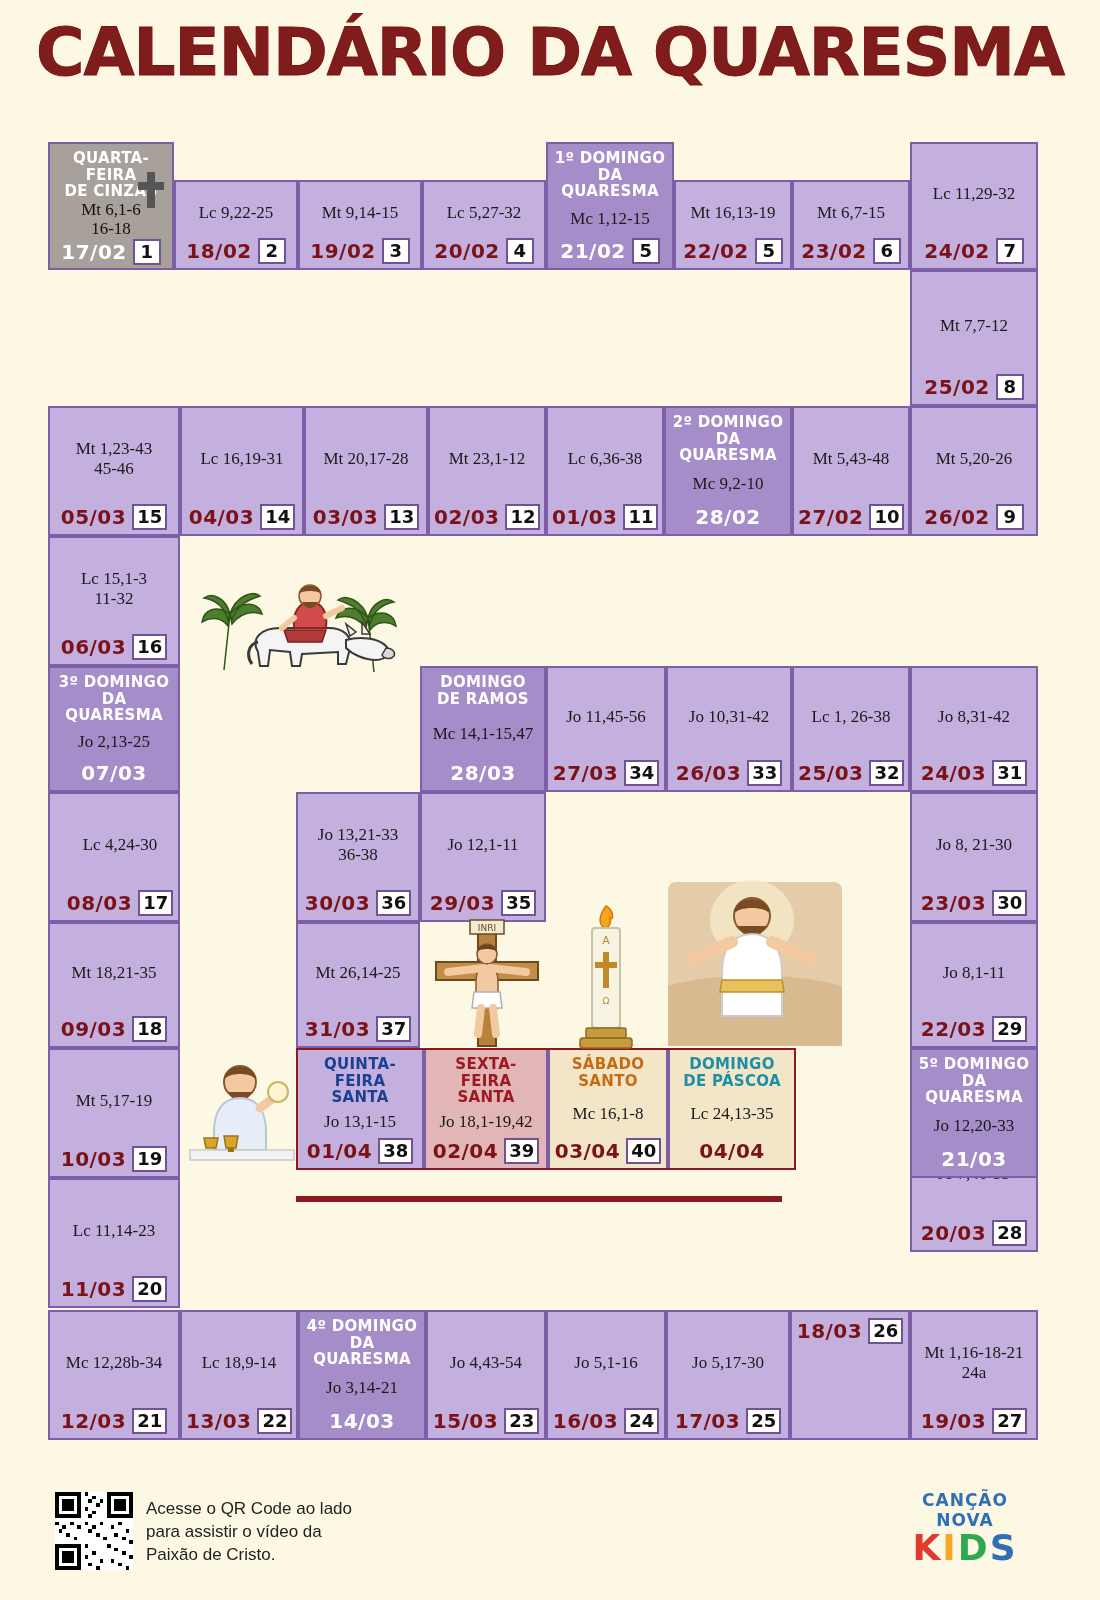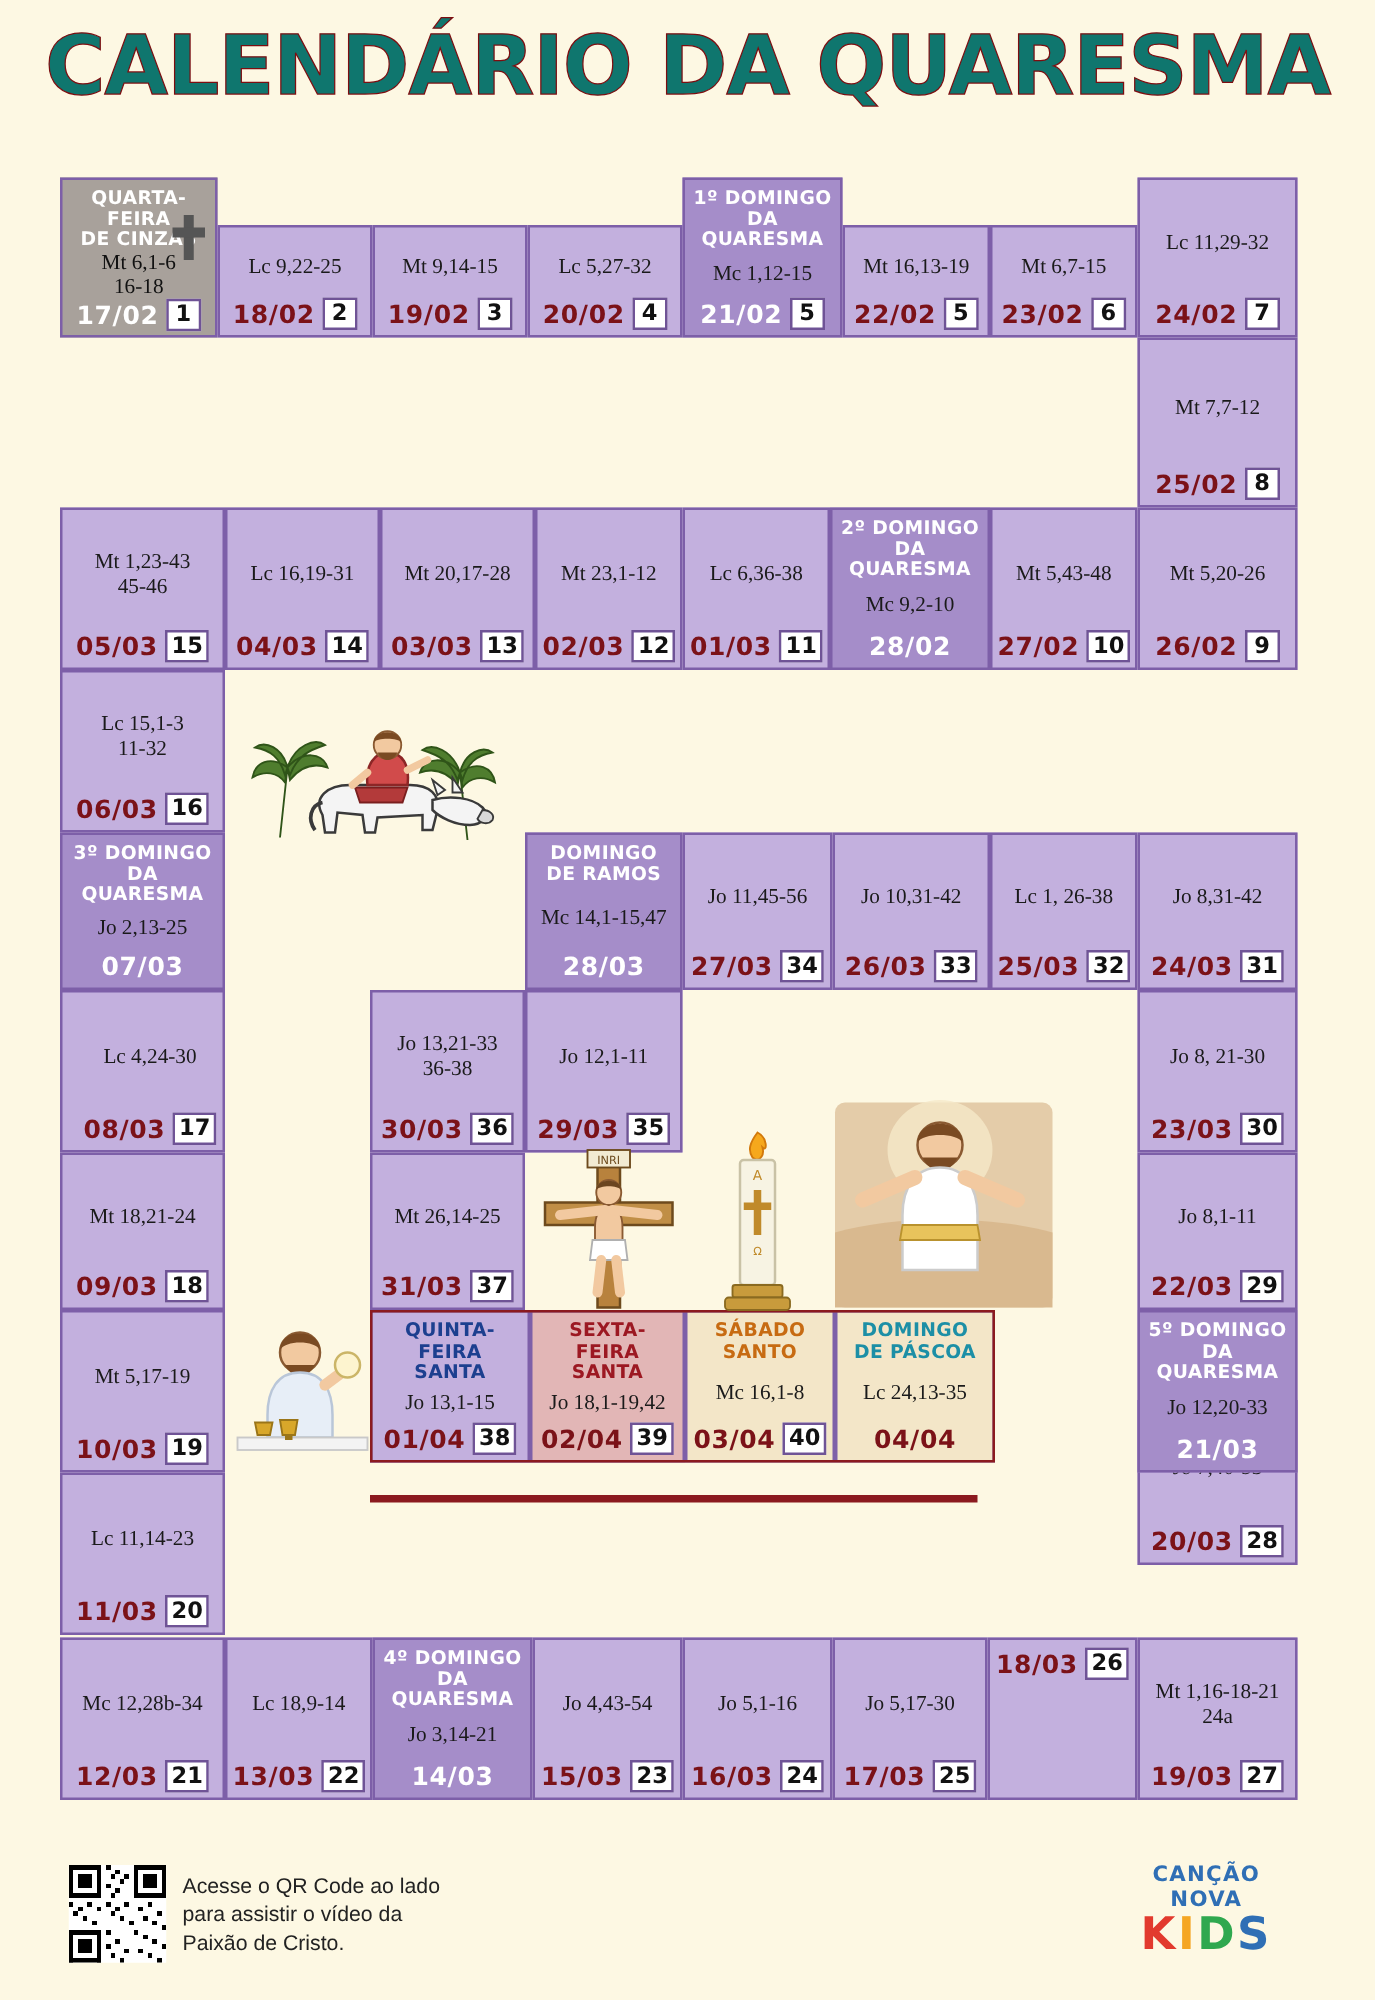--- a/index.html
+++ b/index.html
@@ -18,21 +18,21 @@
 
   
   #title {
     position: absolute;
     top: 14px; left: 0; width: 1100px;
     text-align: center;
     font-family: "DejaVu Sans", sans-serif;
     font-weight: bold;
     font-size: 66px;
     letter-spacing: -1px;
-    color: #0f766e;
+    color: #7f1d1d;
     text-transform: uppercase;
     -webkit-text-stroke: 1px #7d0d10;
   }
 
   
   .cell {
     position: absolute;
     background: #c3b0de;
     border: 2px solid #7d5fa8;
     display: flex;
@@ -383,21 +383,21 @@
         <div class="ref">
           <div>Lc 4,24-30</div>
         </div>
         <div class="bottom">
           <span class="date">08/03</span>
           <span class="num">17</span>
         </div>
       </div>
       <div class="cell" style="left: 48px; top: 922px; width: 132px; height: 126px;">
         <div class="ref">
-          <div>Mt 18,21-24</div>
+          <div>Mt 18,21-35</div>
         </div>
         <div class="bottom">
           <span class="date">09/03</span>
           <span class="num">18</span>
         </div>
       </div>
       <div class="cell" style="left: 48px; top: 1048px; width: 132px; height: 130px;">
         <div class="ref">
           <div>Mt 5,17-19</div>
         </div>

